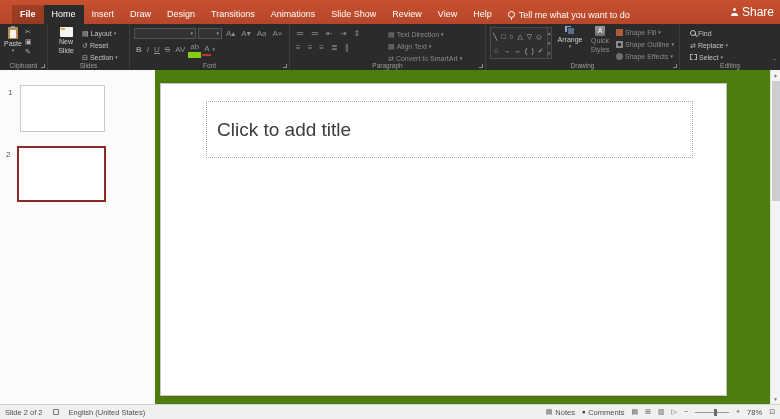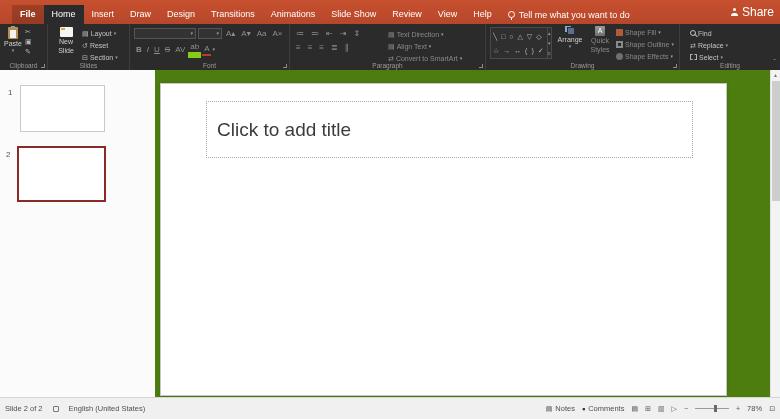--- a/index.html
+++ b/index.html
@@ -81,21 +81,21 @@
   .chart-ic { display:flex; align-items:flex-end; gap:1px; height:11px; }
   .chart-ic i { display:block; width:3px; }
   .chart-ic i:nth-child(1){ height:5px; background:#4472c4; }
   .chart-ic i:nth-child(2){ height:9px; background:#ed7d31; }
   .chart-ic i:nth-child(3){ height:11px; background:#a5a5a5; }
   .vscroll { position:absolute; right:0; top:0; width:10px; bottom:0; background:#f3f3f3; border-left:1px solid #e2e2e2; }
   .vscroll .sarrow { position:absolute; left:0; width:100%; text-align:center; font-size:5px; color:#777; }
   .vscroll .sthumb { position:absolute; left:1px; top:11px; width:8px; height:120px; background:#cdcdcd; }
 
   
-  .statusbar { position:absolute; bottom:0; left:0; right:0; height:22px; background:#f0f0f0; border-top:1px solid #d5d5d5;
+  .statusbar { position:absolute; bottom:0; left:0; right:0; height:15px; background:#f0f0f0; border-top:1px solid #d5d5d5;
     display:flex; align-items:center; font-size:7.5px; color:#4f4f4f; padding:0 5px; }
   .sb-item { display:flex; align-items:center; margin-right:10px; white-space:nowrap; gap:3px; }
   .sb-right { margin-left:auto; display:flex; align-items:center; gap:7px; }
   .sb-ic { font-size:7px; color:#555; line-height:8px; }
   .sb-ic.darkbox { color:#2b2b2b; font-size:9px; }
   .acc-ic { width:6px; height:6px; border:1px solid #777; border-radius:1px; display:inline-block; }
   .zoom-track { width:34px; height:1px; background:#9a9a9a; position:relative; }
   .zoom-thumb { position:absolute; left:19px; top:-3px; width:3px; height:7px; background:#6a6a6a; }
 </style>
 </head>

